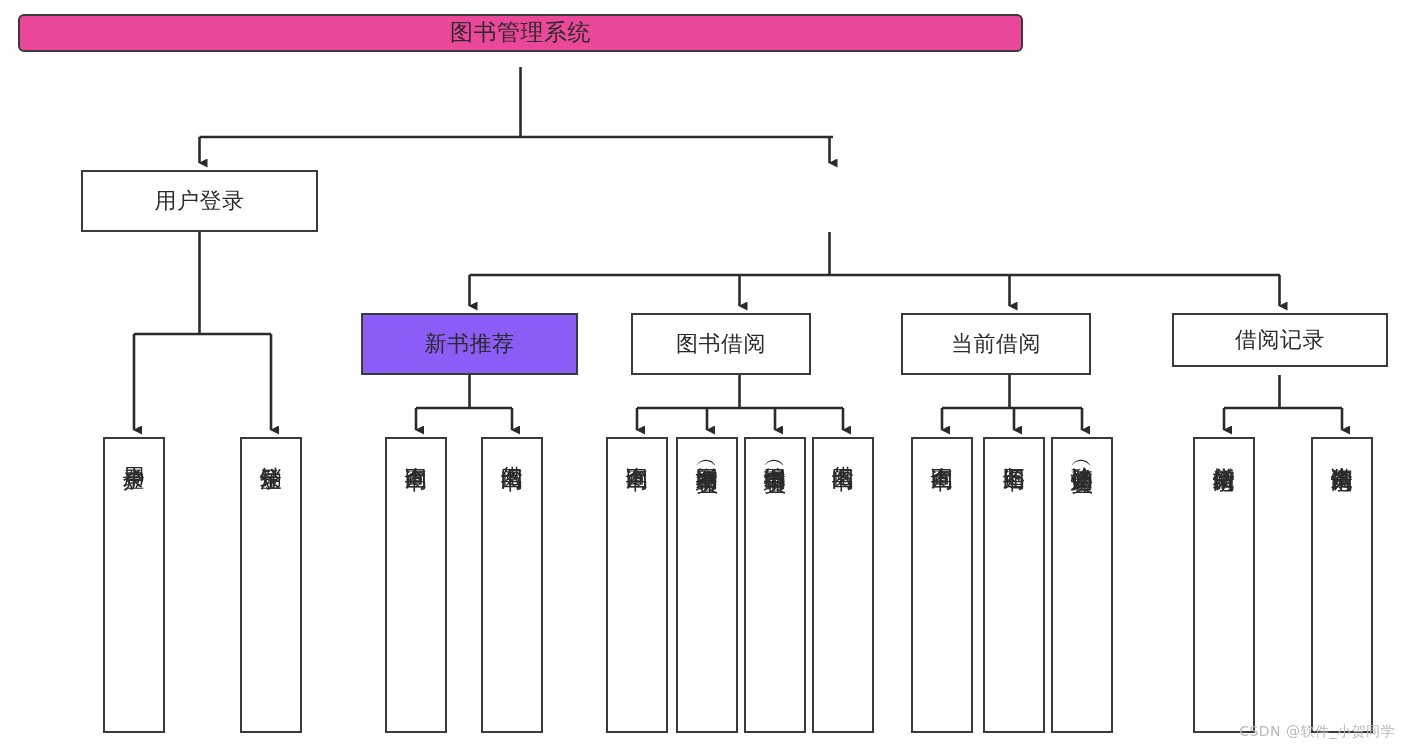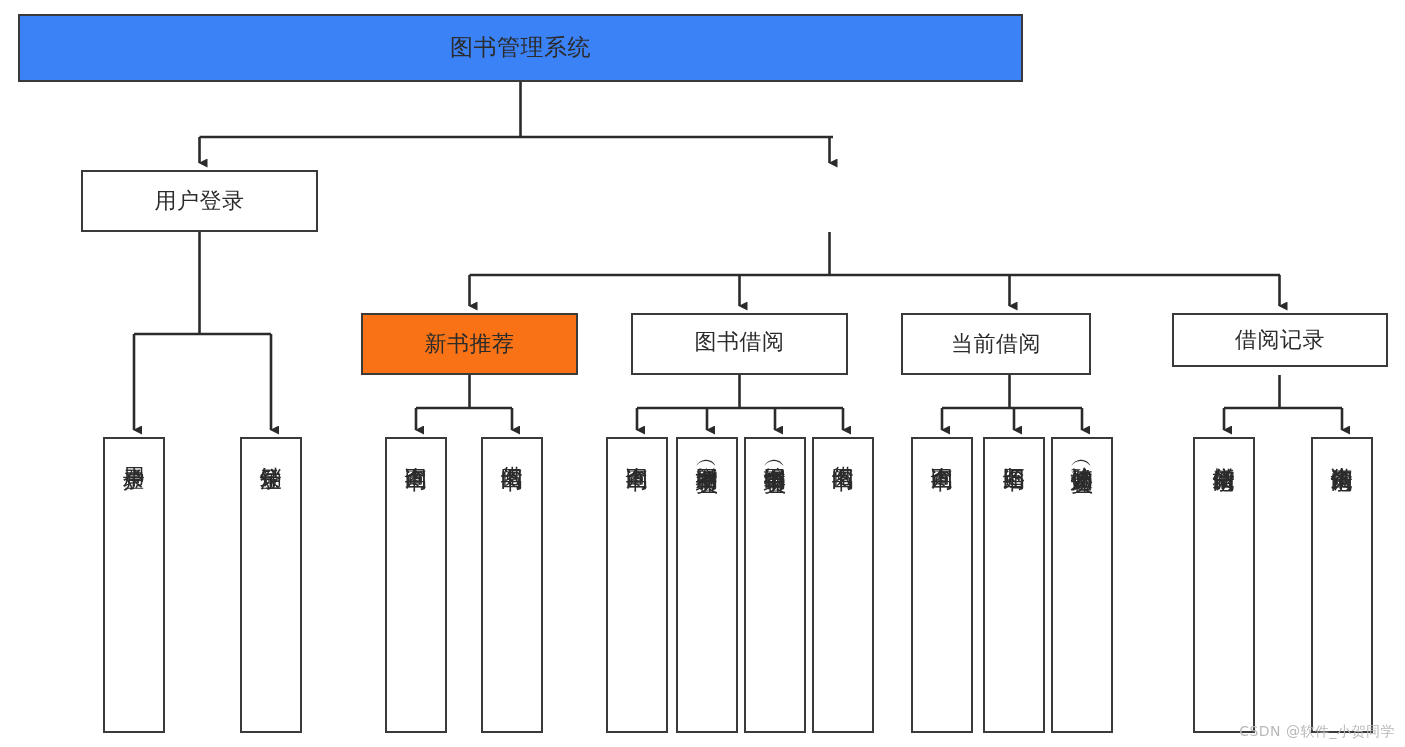--- a/index.html
+++ b/index.html
@@ -118,32 +118,32 @@
       <path d="M1014,408 L1014,430" marker-end="url(#arrowhead)"></path>
       <path d="M1082,408 L1082,430" marker-end="url(#arrowhead)"></path>
 
       <path d="M1279.5,375 L1279.5,408"></path>
       <path d="M1224,408 L1342,408"></path>
       <path d="M1224,408 L1224,430" marker-end="url(#arrowhead)"></path>
       <path d="M1342,408 L1342,430" marker-end="url(#arrowhead)"></path>
     </g>
   </svg>
 
-  <div class="node horizontal root" style="left: 18px; top: 14px; width: 1005px; height: 68px; border-color: rgb(58, 58, 58); background: #3b82f6; color: rgb(43, 43, 43);">
+  <div class="node horizontal root" style="left: 18px; top: 14px; width: 1005px; height: 38px; border-color: rgb(58, 58, 58); background: #ec4899; color: rgb(43, 43, 43); border-radius: 6px;">
     <span class="node-label">图书管理系统</span>
   </div>
 
   <div class="node horizontal" style="left: 81px; top: 170px; width: 237px; height: 62px; border-color: rgb(58, 58, 58); background: rgb(255, 255, 255); color: rgb(43, 43, 43);">
     <span class="node-label">用户登录</span>
   </div>
 
-  <div class="node horizontal" style="left: 361px; top: 313px; width: 217px; height: 62px; border-color: rgb(58, 58, 58); background: #f97316; color: rgb(43, 43, 43);">
+  <div class="node horizontal" style="left: 361px; top: 313px; width: 217px; height: 62px; border-color: rgb(58, 58, 58); background: #8b5cf6; color: rgb(43, 43, 43);">
     <span class="node-label">新书推荐</span>
   </div>
-  <div class="node horizontal" style="left: 631px; top: 313px; width: 217px; height: 62px; border-color: rgb(58, 58, 58); background: rgb(255, 255, 255); color: rgb(43, 43, 43); font-family: Liberation Mono, monospace;">
+  <div class="node horizontal" style="left: 631px; top: 313px; width: 180px; height: 62px; border-color: rgb(58, 58, 58); background: rgb(255, 255, 255); color: rgb(43, 43, 43);">
     <span class="node-label">图书借阅</span>
   </div>
   <div class="node horizontal" style="left: 901px; top: 313px; width: 190px; height: 62px; border-color: rgb(58, 58, 58); background: rgb(255, 255, 255); color: rgb(43, 43, 43);">
     <span class="node-label">当前借阅</span>
   </div>
   <div class="node horizontal" style="left: 1172px; top: 313px; width: 216px; height: 54px; border-color: rgb(58, 58, 58); background: rgb(255, 255, 255); color: rgb(43, 43, 43);">
     <span class="node-label">借阅记录</span>
   </div>
 
   <div class="node vertical" style="left: 103px; top: 437px; width: 62px; height: 296px; border-color: rgb(58, 58, 58); background: rgb(255, 255, 255); color: rgb(43, 43, 43);">

